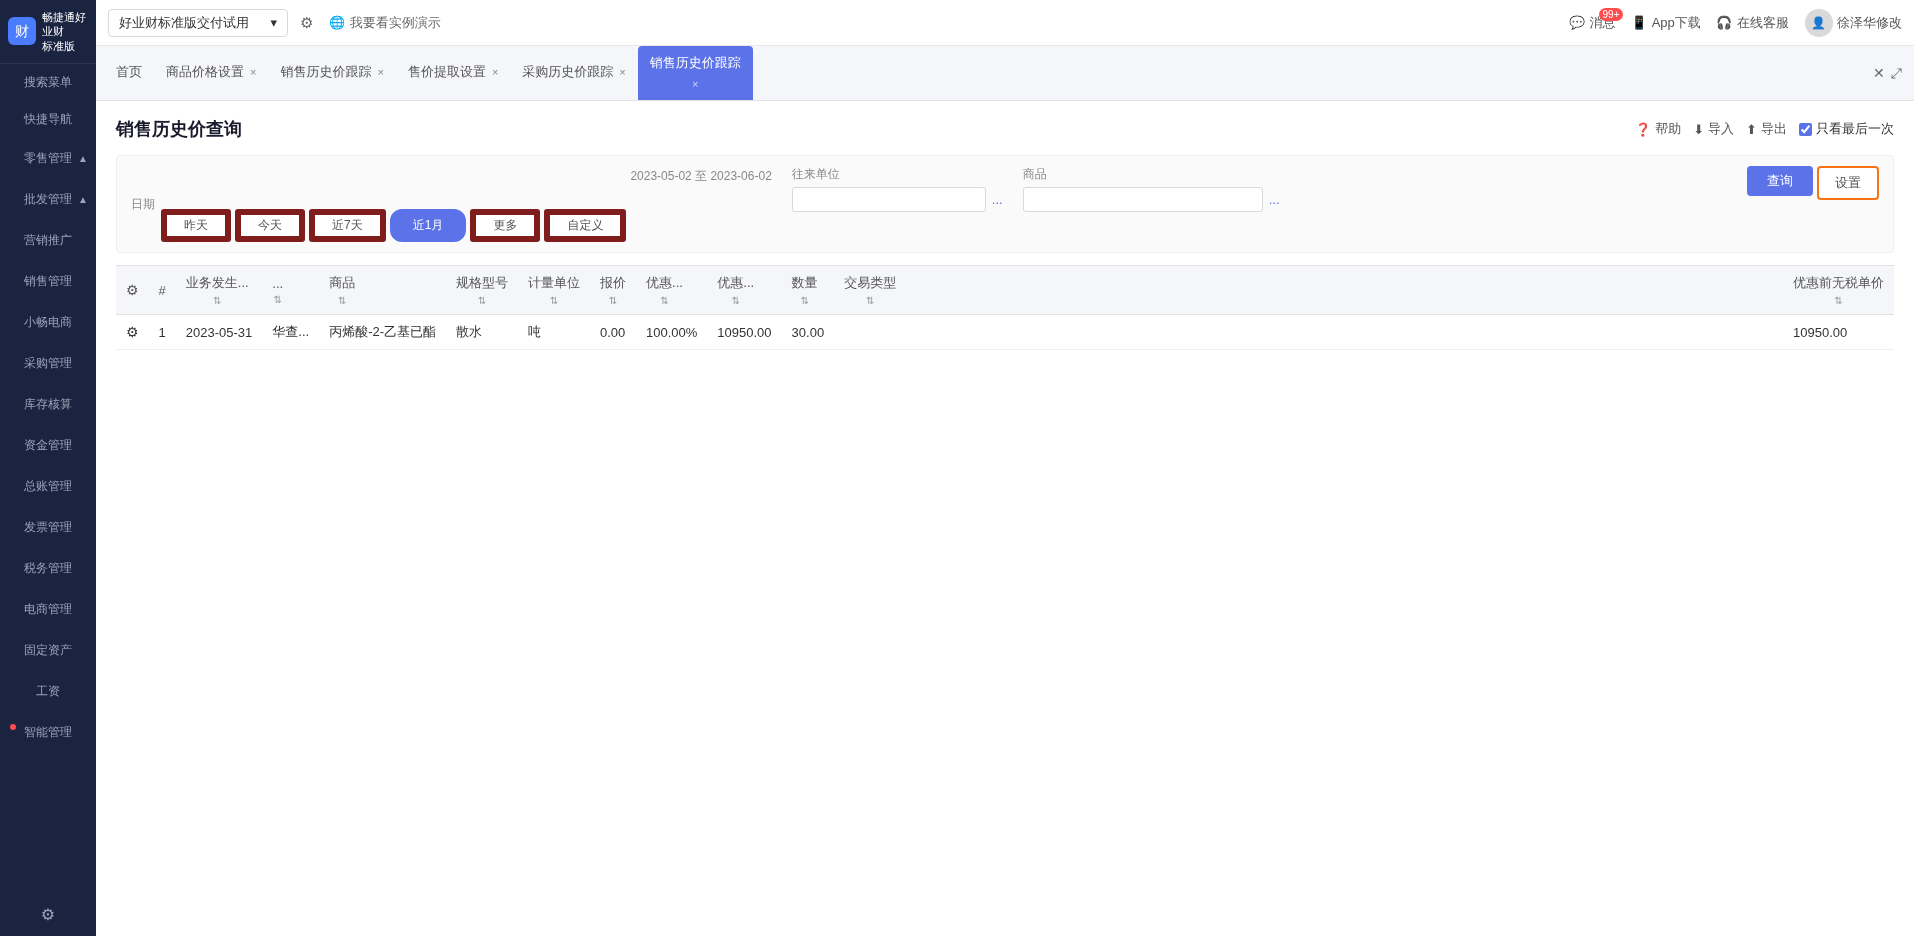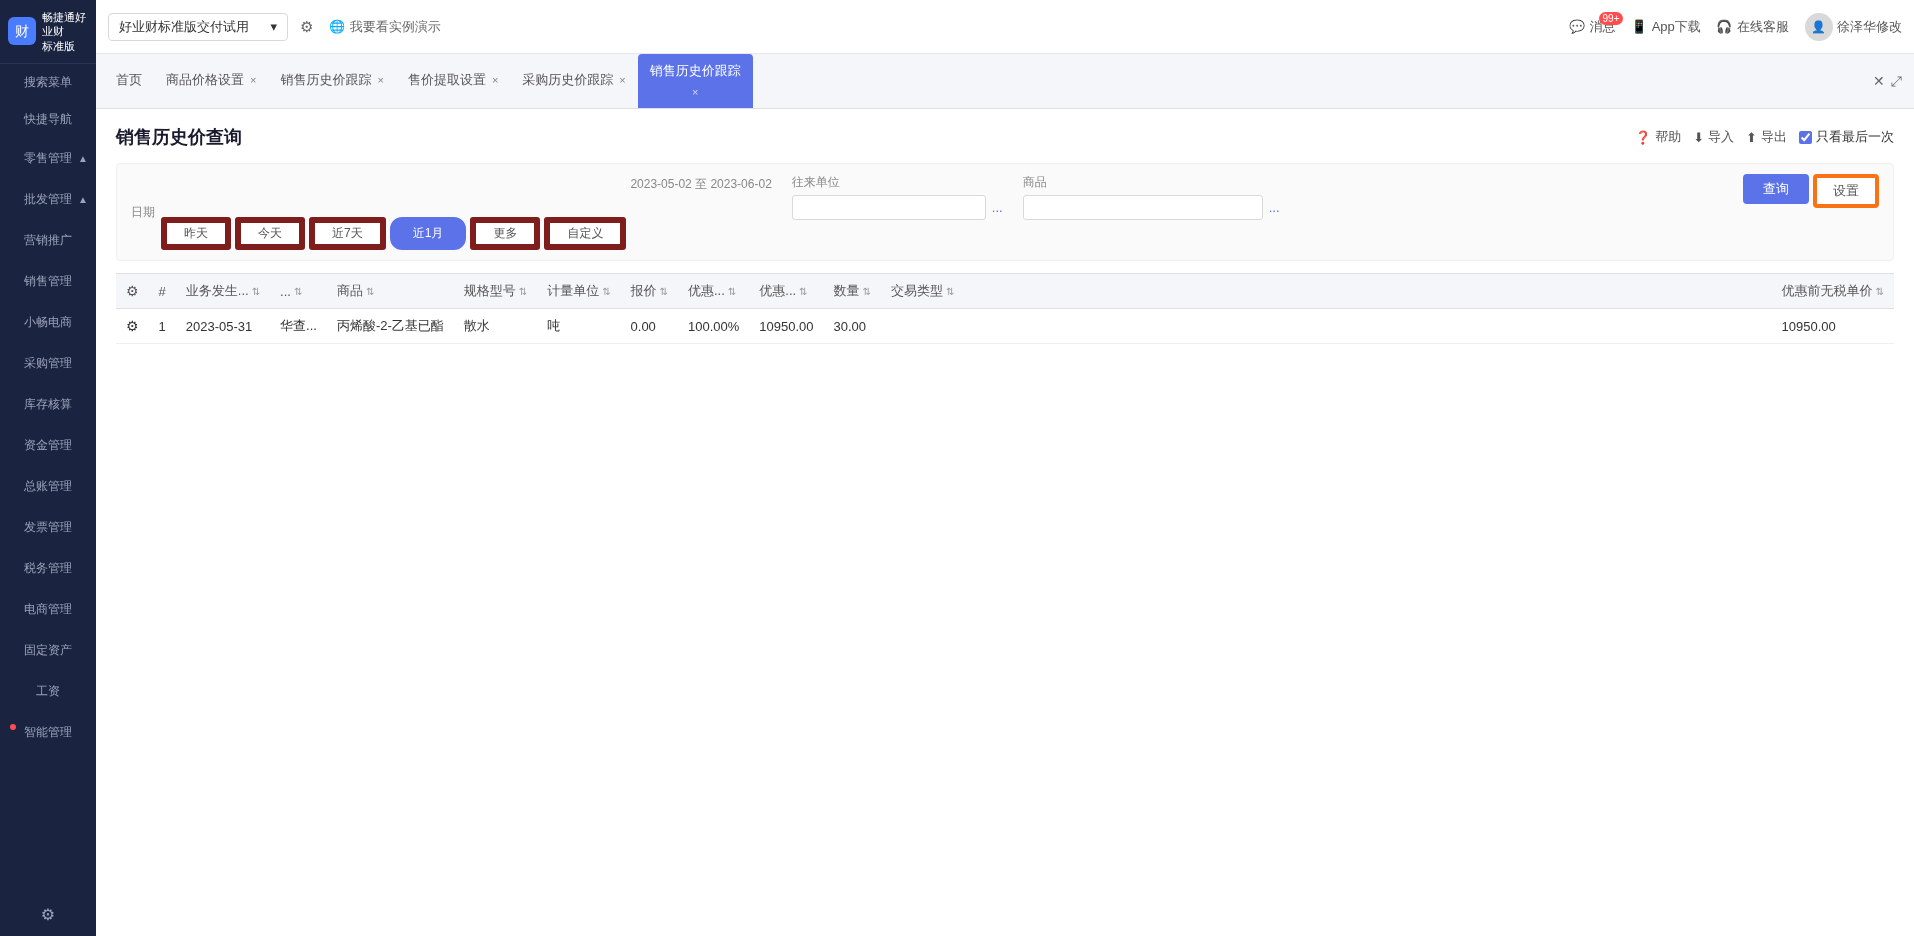--- a/index.html
+++ b/index.html
@@ -92,21 +92,21 @@
       flex-direction: column;
       overflow: hidden;
       background: #fff;
     }
 
     
     .topbar {
       display: flex;
       align-items: center;
       padding: 0 12px;
-      height: 54px;
+      height: 46px;
       background: #fff;
       border-bottom: 1px solid #e8e8e8;
       gap: 8px;
     }
     .topbar-selector {
       display: flex;
       align-items: center;
       gap: 6px;
       border: 1px solid #d9d9d9;
       border-radius: 4px;
@@ -327,21 +327,21 @@
       border-radius: 4px;
       padding: 6px 20px;
       font-size: 13px;
       cursor: pointer;
       display: block;
       margin-bottom: 4px;
     }
     .settings-btn {
       background: #fff;
       color: #555;
-      border: 4px solid #f97316;
+      border: 2px solid #f97316;
       border-radius: 4px;
       padding: 4px 16px;
       font-size: 13px;
       cursor: pointer;
       display: block;
     }
 
     
     .data-table {
       width: 100%;
@@ -365,20 +365,21 @@
       padding: 8px 10px;
       border-bottom: 1px solid #f0f0f0;
       color: #333;
       white-space: nowrap;
     }
     .th-sort {
       display: inline-flex;
       align-items: center;
       gap: 3px;
       cursor: pointer;
+      flex-direction: column;
     }
     .th-sort .sort-icon { color: #999; font-size: 10px; }
     .gear-cell {
       text-align: center;
       color: #888;
       font-size: 14px;
     }
     .row-num {
       text-align: center;
       color: #888;

